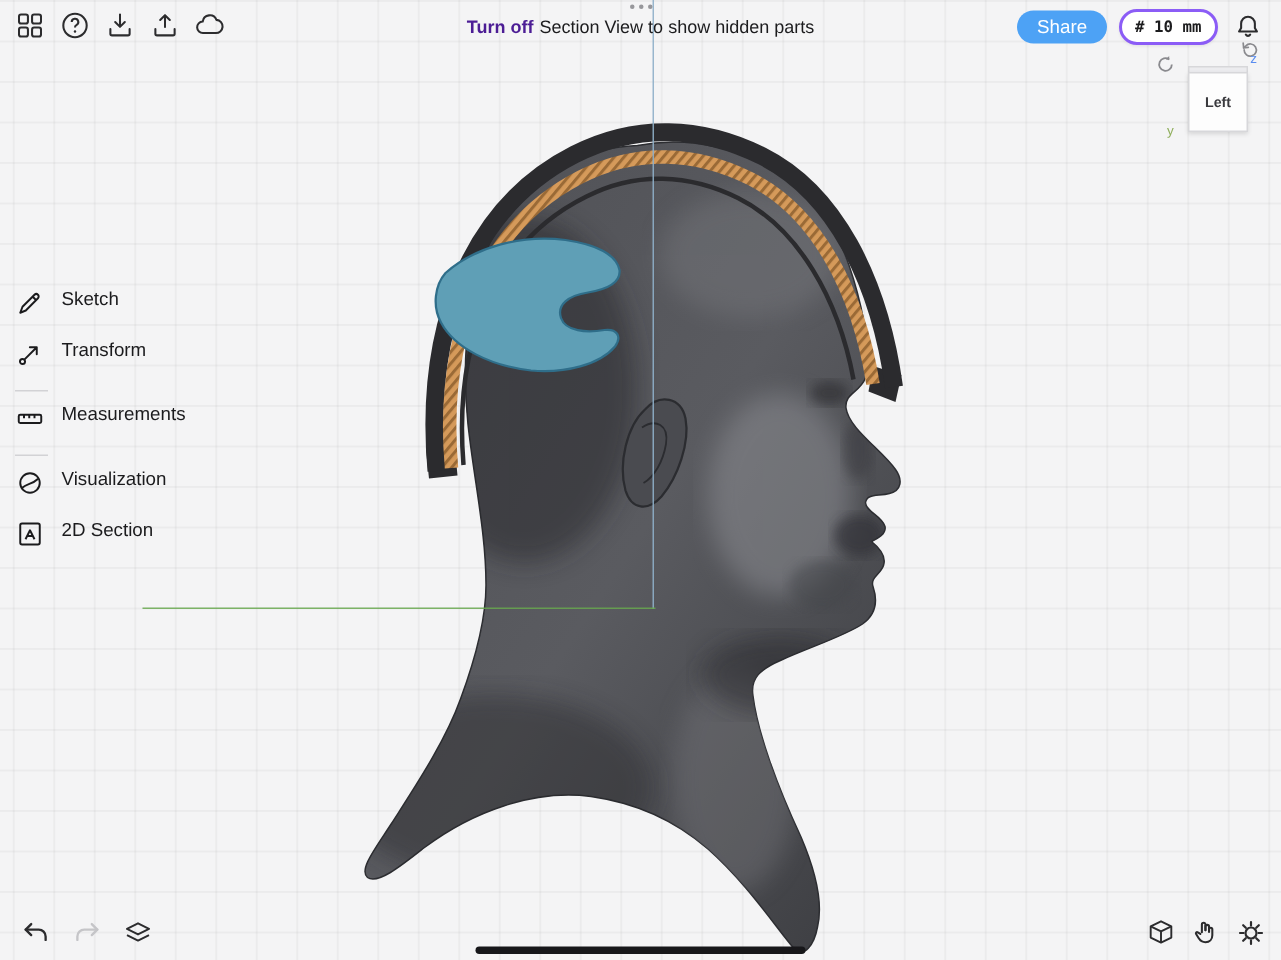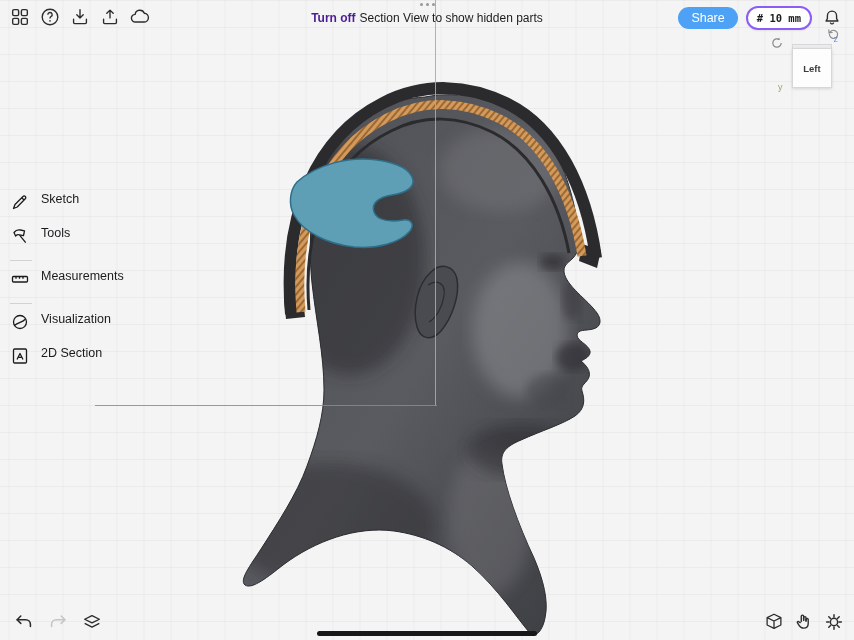--- a/index.html
+++ b/index.html
@@ -203,25 +203,25 @@
 </div>
 
 <nav class="sidebar">
   <div class="sb-item">
     <svg width="20" height="20" viewBox="0 0 20 20" fill="none" stroke="#1b1b1d" stroke-width="1.3" stroke-linejoin="round">
       <path d="M3.5 16.5 L5 12.5 L13 4.5 a1.6 1.6 0 0 1 2.3 2.3 L7.2 15 L3.5 16.5 Z M12 6 l2.3 2.3"></path>
     </svg>
     <span>Sketch</span>
   </div>
   <div class="sb-item">
-    <svg width="20" height="20" viewBox="0 0 20 20" fill="none" stroke="#1b1b1d" stroke-width="1.3" stroke-linejoin="round" stroke-linecap="round">
-      <path d="M4 6.5 C5.5 4.5 8 3.5 10.5 4 l4 .8 -1 4.8 -4 -.8 C8 8.5 6.6 9 5.6 10 Z"></path>
-      <path d="M10 9.6 l5.3 6.6"></path>
-    </svg>
-    <span>Tools</span>
+    <svg width="20" height="20" viewBox="0 0 20 20" fill="none" stroke="#1b1b1d" stroke-width="1.3" stroke-linecap="round" stroke-linejoin="round">
+      <circle cx="5" cy="15" r="1.7"></circle>
+      <path d="M6.4 13.6 L14.5 5.5 M14.5 5.5 h-4.6 M14.5 5.5 v4.6"></path>
+    </svg>
+    <span>Transform</span>
   </div>
   <hr class="sb-divider">
   <div class="sb-item">
     <svg width="20" height="20" viewBox="0 0 20 20" fill="none" stroke="#1b1b1d" stroke-width="1.3" stroke-linejoin="round">
       <rect x="2.5" y="7.5" width="15" height="5.5" rx="1"></rect>
       <path d="M6 7.5 v2.3 M9.5 7.5 v2.3 M13 7.5 v2.3"></path>
     </svg>
     <span>Measurements</span>
   </div>
   <hr class="sb-divider">

